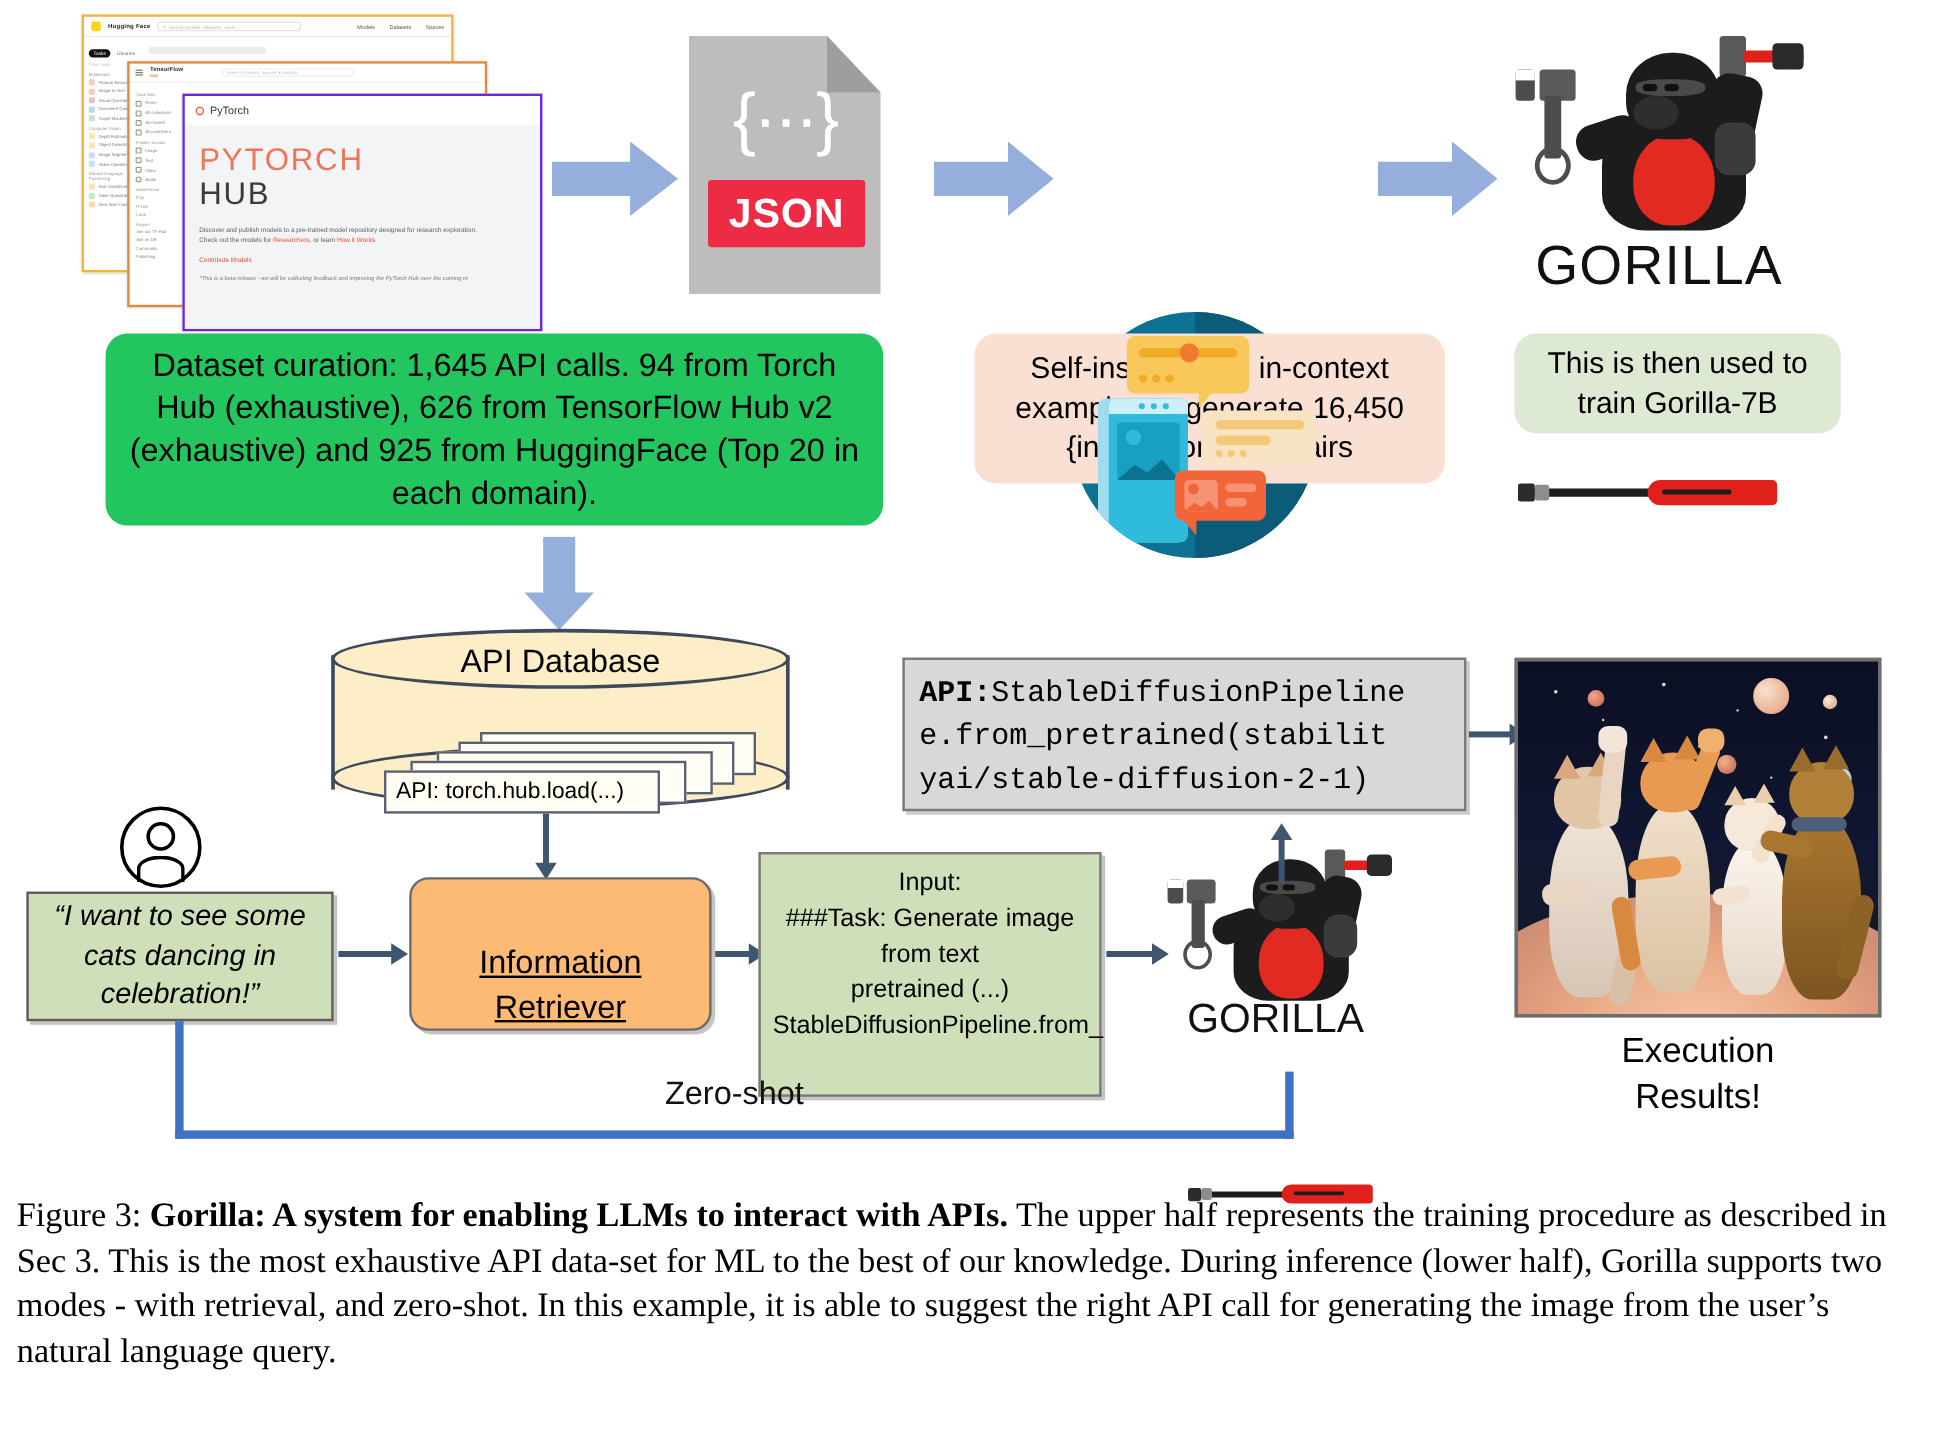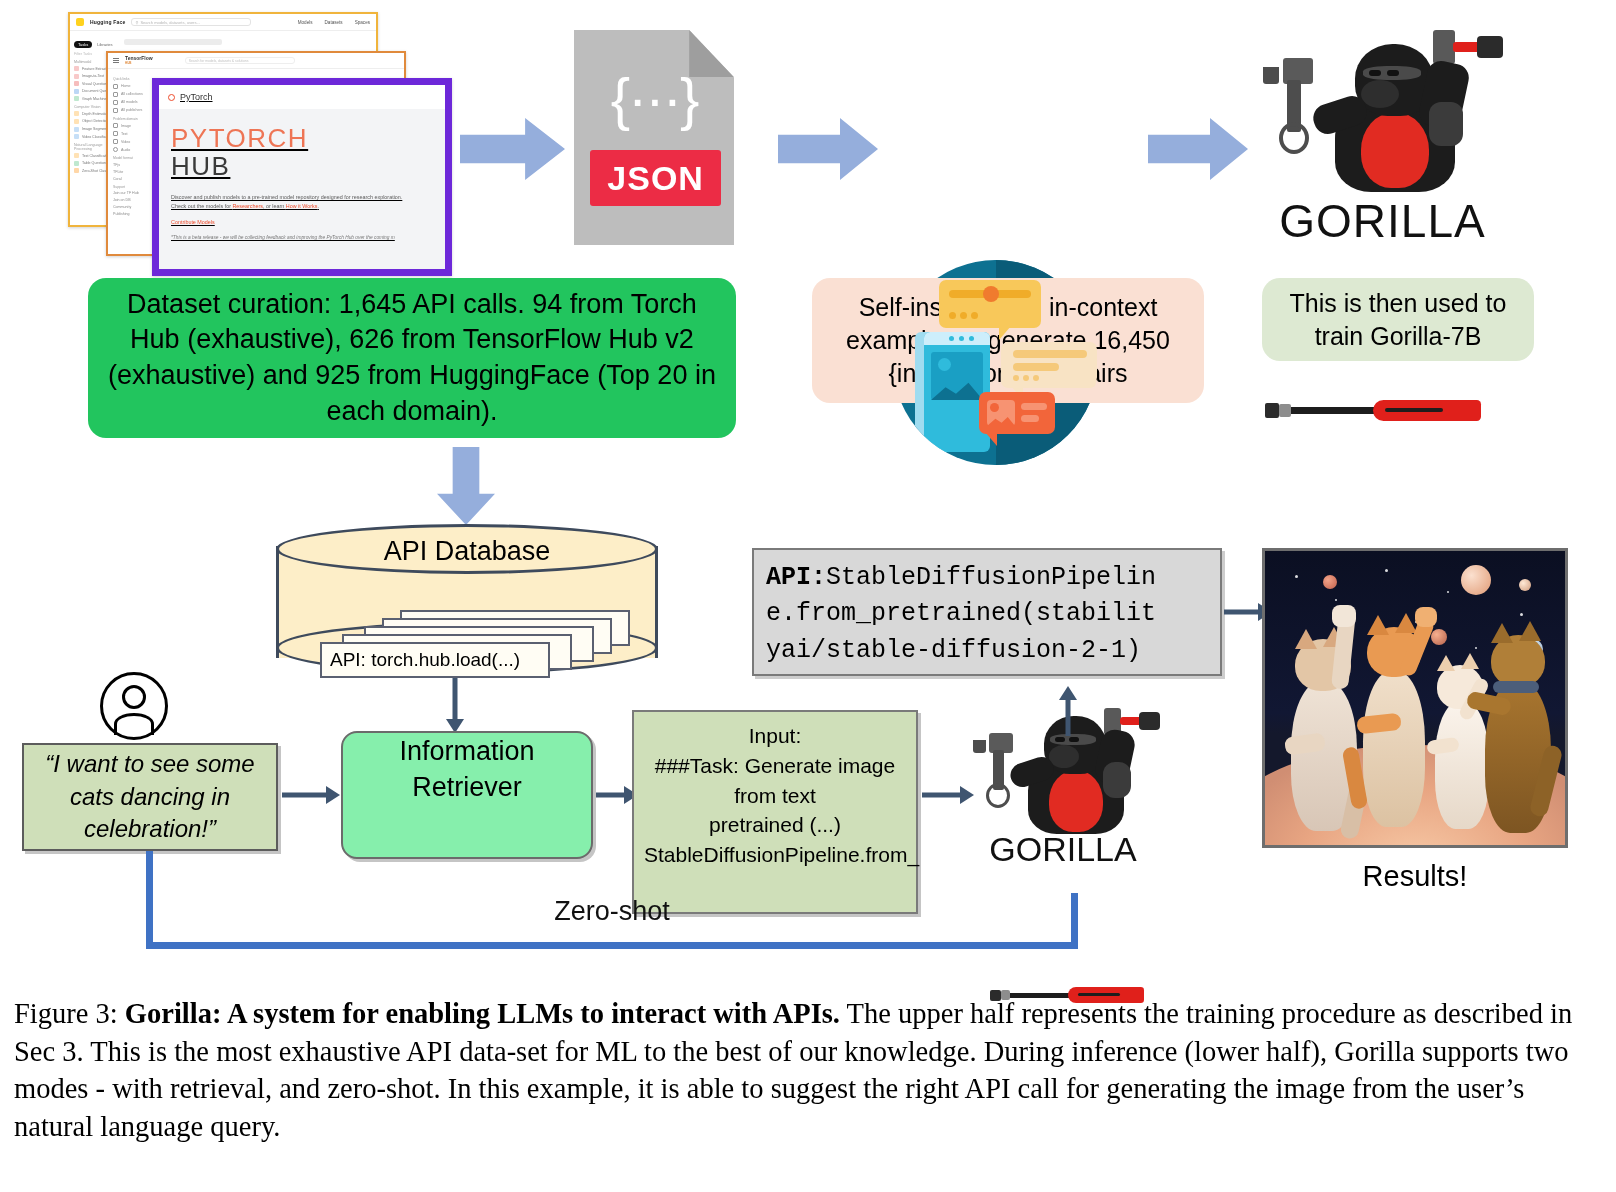--- a/index.html
+++ b/index.html
@@ -27,21 +27,21 @@
   .callout-green { background:#dde9d2; }
 
   
   .shot {
     background:#ffffff;
     overflow:hidden;
     box-shadow:0 1px 3px rgba(0,0,0,.18);
   }
   .shot-hf { border:2px solid #f0b43c; }
   .shot-tf { border:2px solid #e08a3c; }
-  .shot-pt { border:7px solid #6d28d9;text-decoration:underline; }
+  .shot-pt { border:2px solid #6d28d9; }
 
   .hf-topbar { height:17px; display:flex; align-items:center; gap:6px; padding:0 6px;
                border-bottom:1px solid #eee; }
   .hf-logo { width:8px; height:8px; background:#ffd21e; border-radius:2px; flex:none;}
   .hf-name { font-size:5px; font-weight:bold; letter-spacing:.2px; color:#222; }
   .hf-search { flex:none; width:120px; height:8px; border:1px solid #e3e3e3; border-radius:3px;
                font-size:4px; color:#b5b5b5; padding:0 3px; display:flex; align-items:center; gap:2px;}
   .hf-navs { margin-left:auto; display:flex; gap:12px; font-size:4.6px; color:#555; }
   .hf-body { display:flex; height:100%; }
   .hf-side { width:48px; padding:4px 4px 0 4px; }
@@ -134,23 +134,24 @@
   .dr-stripe{ position:absolute; background:#1d1d1d; border-radius:2px; }
 
   
   .cyl-body { position:absolute; background:#fdeec8; border-left:3px solid #3e4a5c; border-right:3px solid #3e4a5c; }
   .cyl-top  { position:absolute; background:#fdeec8; border:3px solid #3e4a5c; border-radius:50%; }
   .cyl-bot  { position:absolute; background:#fdeec8; border:3px solid #3e4a5c; border-radius:50%; }
   .card { position:absolute; background:#fffdf4; border:2px solid #5a6070; }
 
   
   .box-retriever {
-    background:#86efac; border:2px solid #6b6b6b; border-radius:16px;
-    display:flex; align-items:flex-start; justify-content:center; text-align:center;
+    background:#fdba74; border:2px solid #6b6b6b; border-radius:16px;
+    display:flex; align-items:flex-end; justify-content:center; text-align:center;
     box-shadow:3px 3px 0 rgba(90,90,90,.35);
+    text-decoration:underline;
   }
   .box-green-quote {
     background:#cfdfb9; border:2px solid #5c5c5c;
     display:flex; align-items:center; justify-content:center; text-align:center;
     font-style:italic; line-height:1.35;
     box-shadow:3px 3px 0 rgba(90,90,90,.35);
   }
   .box-green-input {
     background:#cfdfb9; border:2px solid #7a7a7a;
     padding:9px 10px; line-height:1.42;
@@ -594,21 +595,21 @@
     </div>
   </div>
 
   <div class="abs tarrow-u" style="left:1058px; top:686px; width:20px; height:50px;">
     <div class="ln" style="height:40px;"></div>
       <div class="hd"></div>
   </div>
 
   <div class="abs box-api" style="left:752px; top:548px; width:470px; height:128px; font-size:25px;">
     <div>
-      <b>API:</b><span>StableDiffusionPipelin</span>
+      <b>API:</b><span>StableDiffusionPipeline</span>
     </div>
     <div>e.from_pretrained(stabilit</div>
     <div>yai/stable-diffusion-2-1)</div>
   </div>
 
   <div class="abs tarrow-r" style="left:1224px; top:602px; width:48px; height:20px;">
     <div class="ln" style="width:36px;"></div>
       <div class="hd"></div>
   </div>
 
@@ -664,20 +665,21 @@
       <div class="cat-h" style="left:12px; top:26px; width:54px; height:52px; background:#b07f38;"></div>
       <div class="cat-e" style="left:12px; top:14px; border-left:11px solid transparent;border-right:11px solid transparent;border-bottom:20px solid #9a6c2c;"></div>
       <div class="cat-e" style="left:40px; top:12px; border-left:11px solid transparent;border-right:11px solid transparent;border-bottom:20px solid #9a6c2c;"></div>
       <div class="cat-arm" style="left:-12px; top:86px; width:44px; height:17px; background:#a9762f; transform:rotate(12deg);"></div>
       <div class="cat-arm" style="left:14px; top:72px; width:46px; height:12px; background:#4c5e7a; border-radius:6px;"></div>
       <div class="cat-tail" style="left:58px; top:136px; width:18px; height:72px; background:#8d6227; transform:rotate(14deg);"></div>
     </div>
   </div>
 
   <div class="abs" style="left:1262px; top:858px; width:306px; text-align:center; font-size:29px; line-height:1.3;">
+    <div>Execution</div>
     <div>Results!</div>
   </div>
 
   <div class="zs-seg" style="left:146px; top:851px; width:7px; height:98px;"></div>
   <div class="zs-seg" style="left:146px; top:942px; width:932px; height:7px;"></div>
   <div class="zs-seg" style="left:1071px; top:893px; width:7px; height:56px;"></div>
   <div class="zs-label" style="left:0; top:896px; width:1224px; text-align:center;">Zero-shot</div>
 
   <div class="caption">
     <span>Figure 3:</span>

